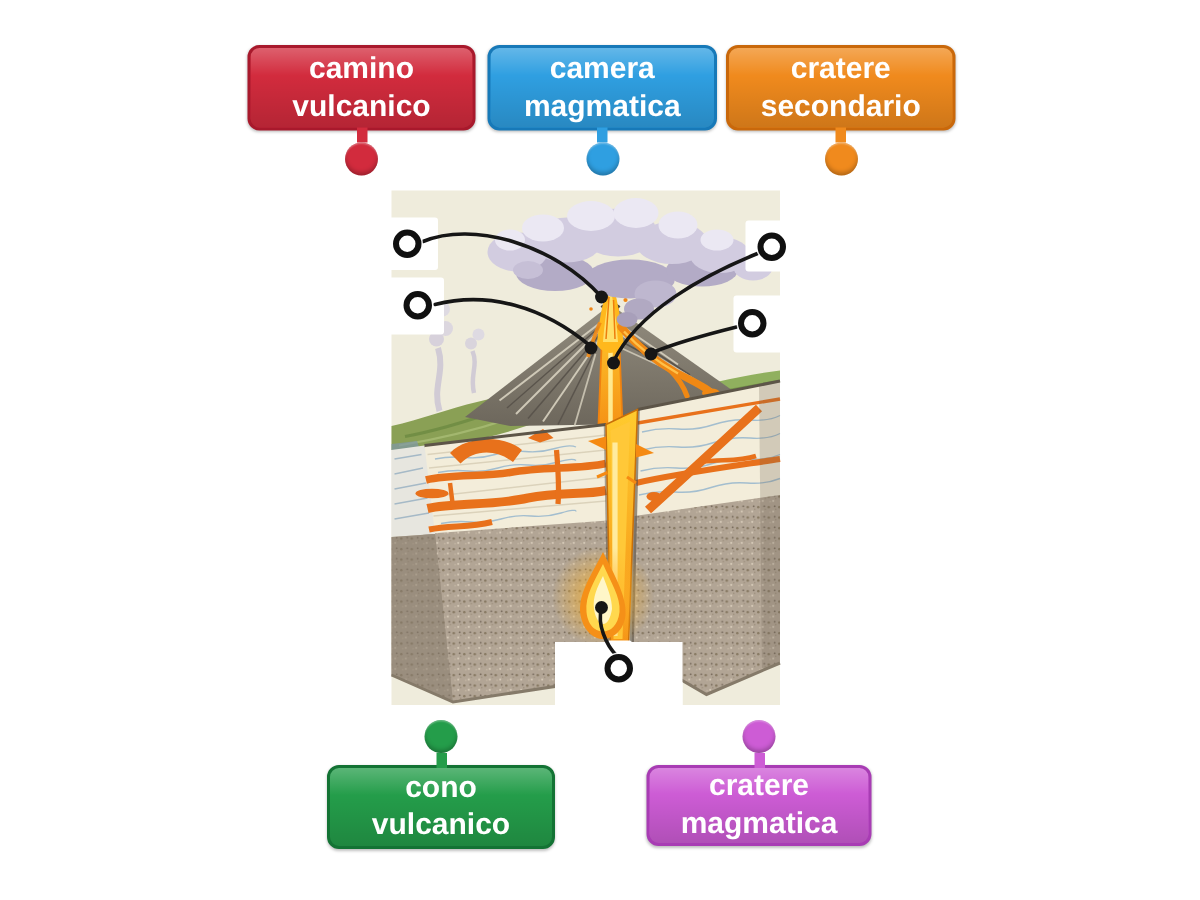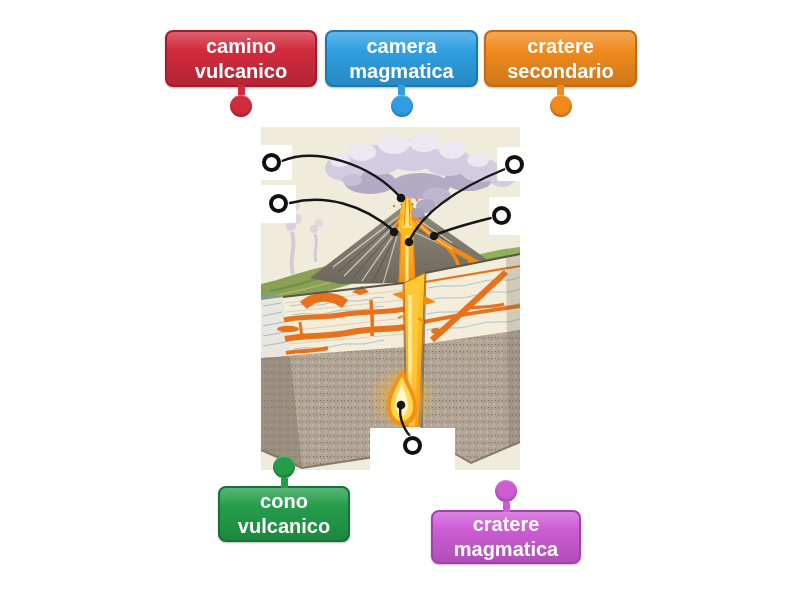--- a/index.html
+++ b/index.html
@@ -8,21 +8,21 @@
   #diagram-svg{position:absolute;left:0;top:0;width:800px;height:600px;}
 
   .lbl{position:absolute;box-sizing:border-box;border:2px solid;border-radius:8px;
        display:flex;flex-direction:column;justify-content:center;align-items:center;
        font-weight:700;font-size:20px;line-height:25px;text-align:center;
        background-image:linear-gradient(180deg,rgba(255,255,255,.25),rgba(255,255,255,0) 35%,rgba(0,0,0,.14));
        box-shadow:0 1px 2px rgba(0,0,0,.25);z-index:5;cursor:grab;}
   #lbl-camino {left:165px;top:30px;width:152px;height:57px;}
   #lbl-camera {left:325px;top:30px;width:153px;height:57px;}
   #lbl-cratsec{left:484px;top:30px;width:153px;height:57px;}
-  #lbl-cono   {left:218px;top:486px;width:132px;height:56px;}
+  #lbl-cono   {left:218px;top:510px;width:152px;height:56px;}
   #lbl-cratcen{left:431px;top:510px;width:150px;height:54px;}
 
   .pin{position:absolute;left:50%;transform:translateX(-50%);
        display:flex;flex-direction:column;align-items:center;z-index:4;}
   .pin.below{top:100%;}
   .pin.above{bottom:100%;}
   .pin .stem{width:7px;height:10px;}
   .pin .knob{width:22px;height:22px;border-radius:50%;
              box-shadow:inset 0 -2px 3px rgba(0,0,0,.25), inset 0 1px 1px rgba(255,255,255,.3);}
   .pin.above .knob{order:0;} .pin.above .stem{order:1;}

